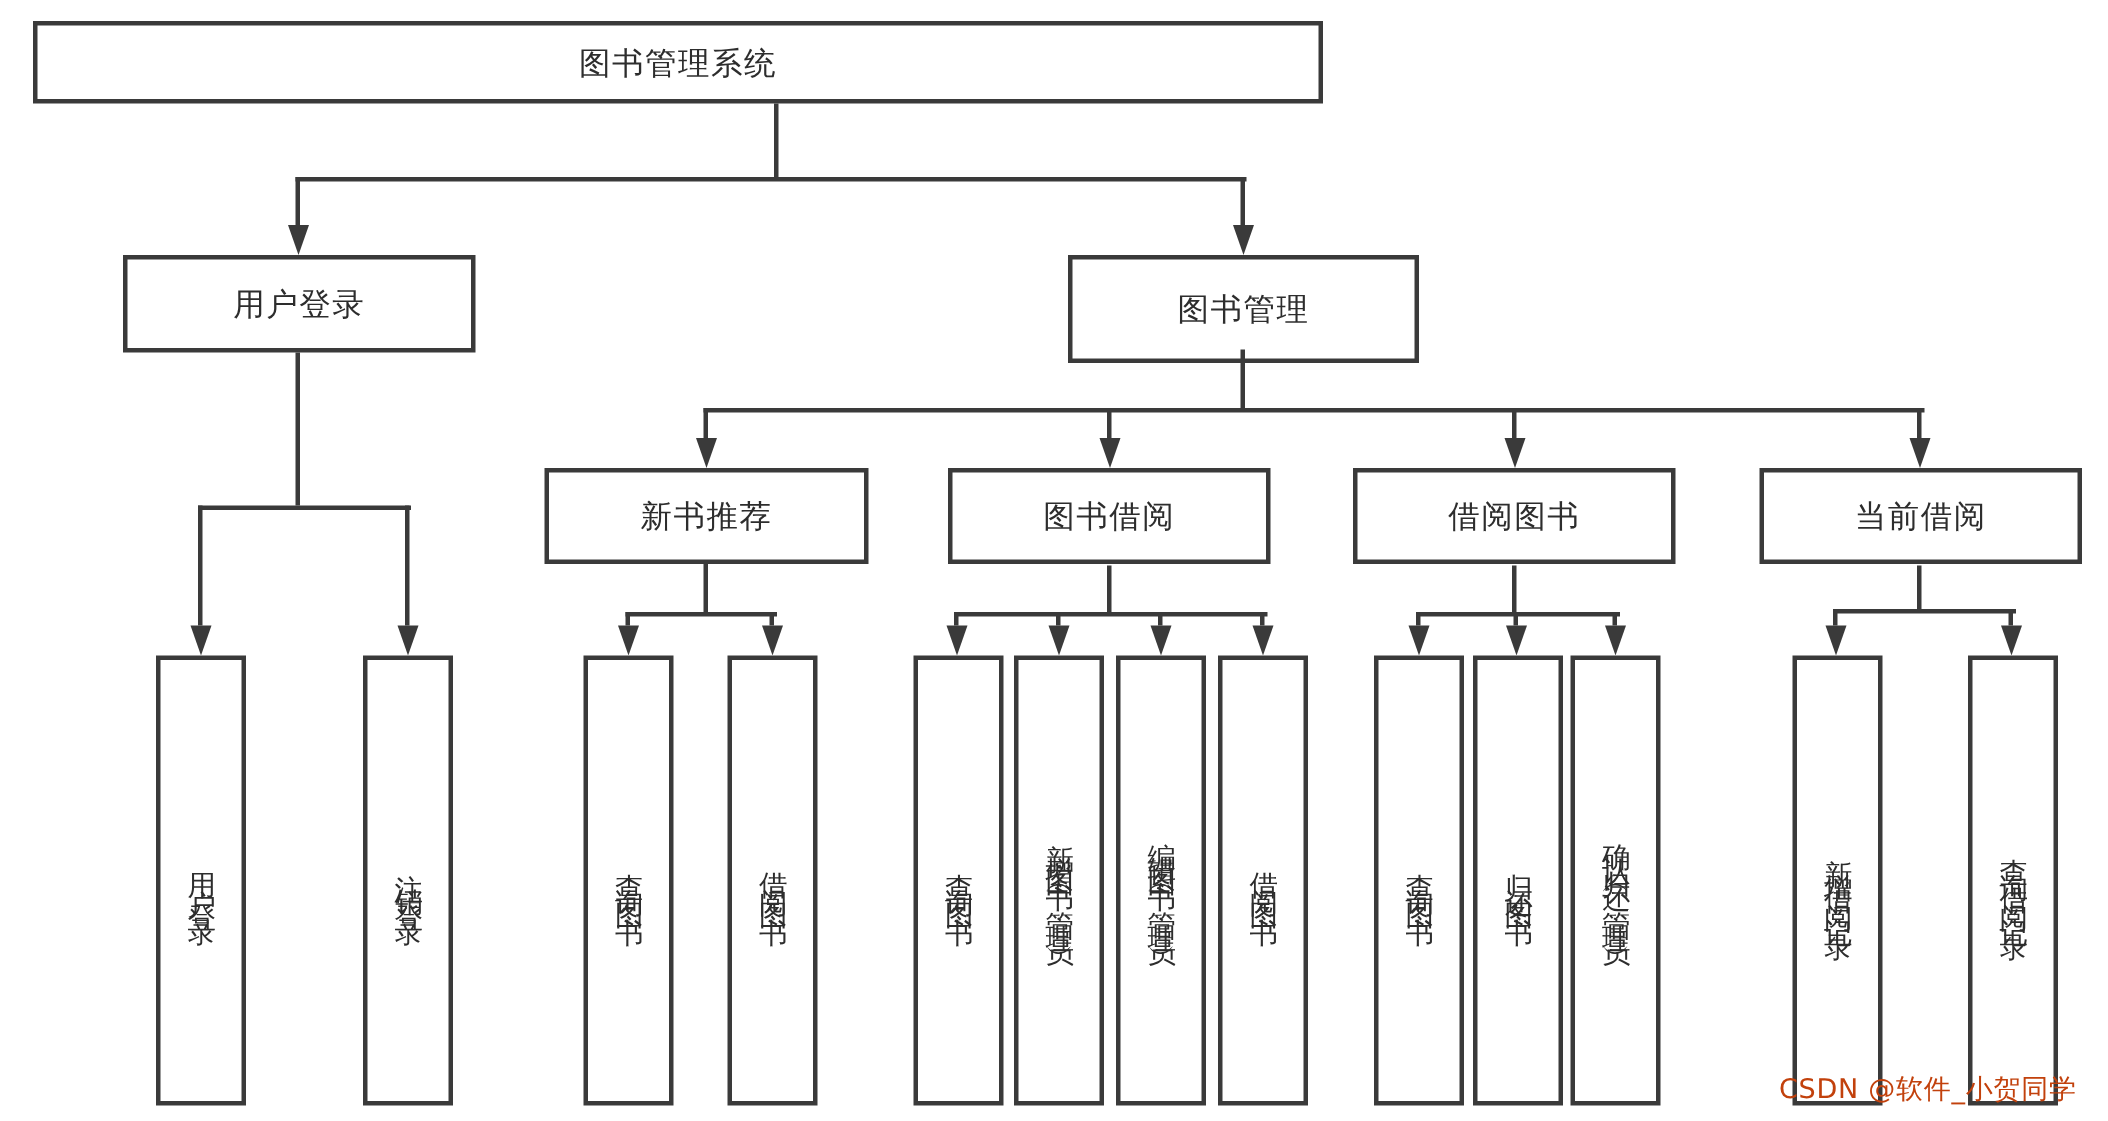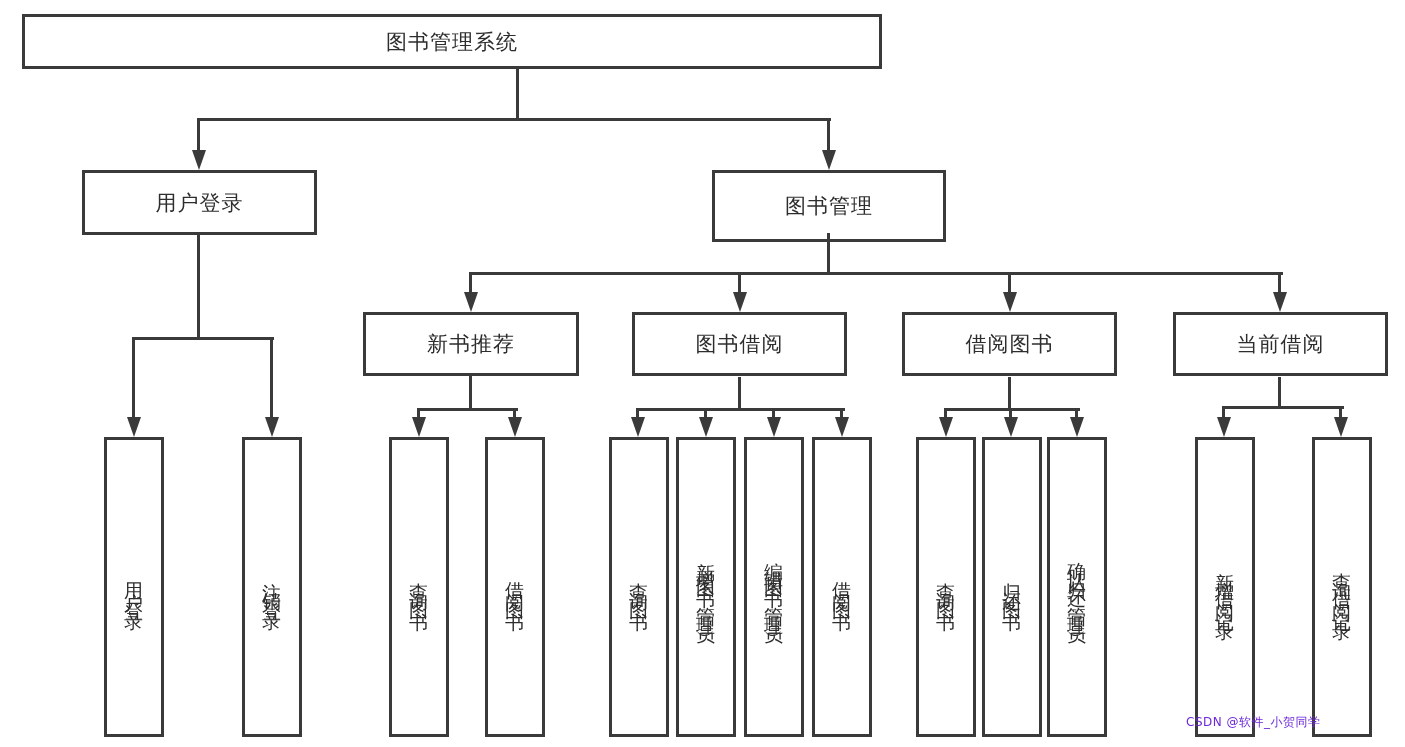--- a/index.html
+++ b/index.html
@@ -27,21 +27,21 @@
   
   .vline { position:absolute; width:3px; background:#3a3a3a; }
   .hline { position:absolute; height:3px; background:#3a3a3a; }
   .ah {
     position:absolute; width:0; height:0;
     border-left:7px solid transparent; border-right:7px solid transparent;
     border-top:20px solid #3a3a3a;
   }
   .watermark {
     position:absolute; left:1186px; top:714px; z-index:5;
-    font-size:12px; color:#6d28d9; letter-spacing:0.5px; white-space:nowrap;
+    font-size:18px; color:#c2410c; letter-spacing:0.5px; white-space:nowrap;
   }
 </style>
 </head>
 <body>
 
 <div class="canvas">
 
   <div class="box" style="left:22px; top:14px; width:860px; height:55px;">
     <span>图书管理系统</span>
   </div>

